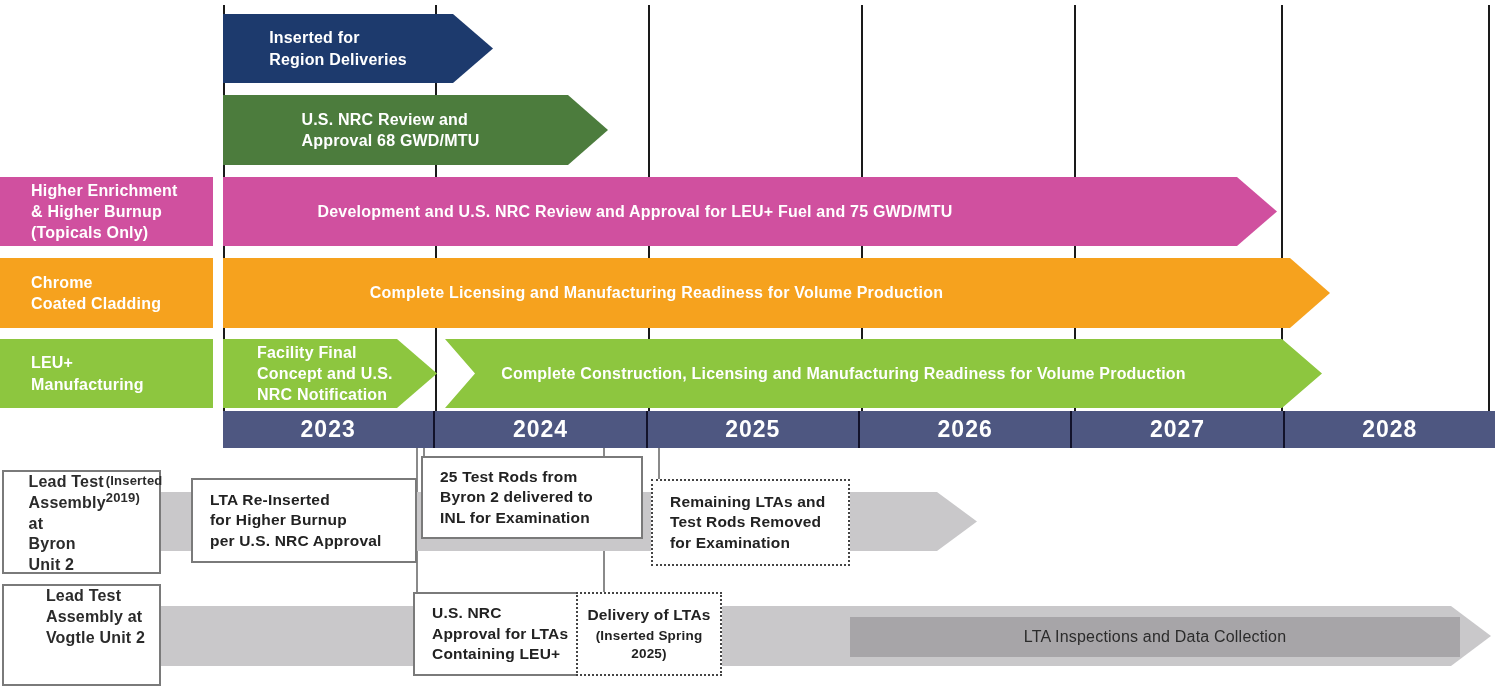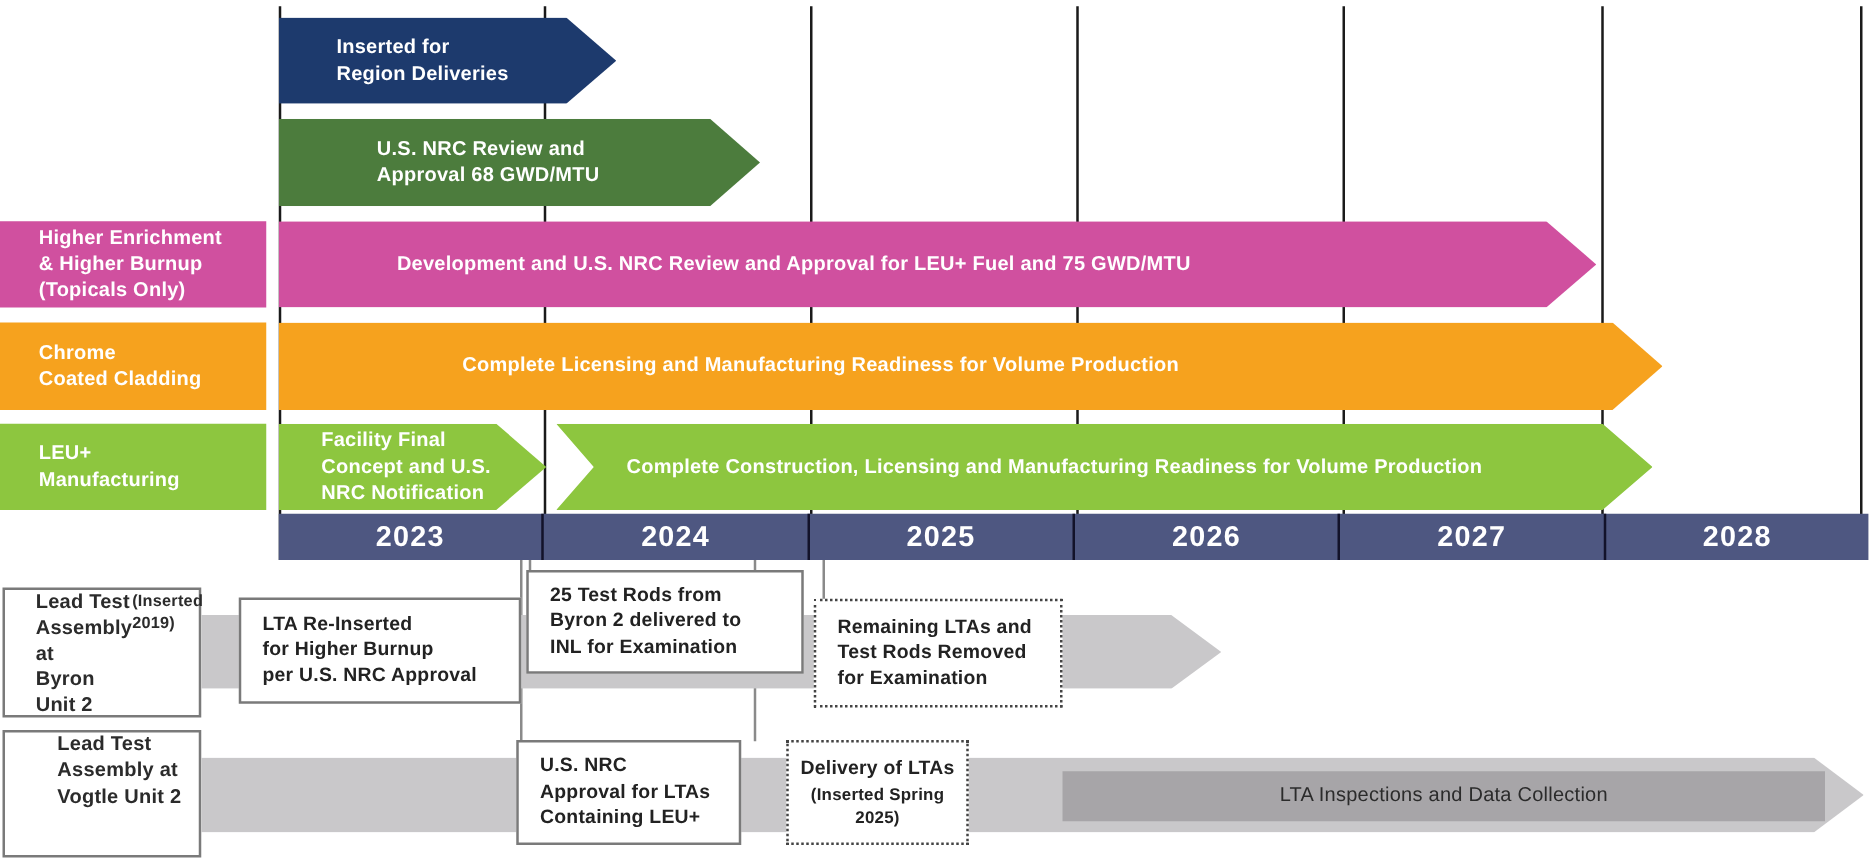--- a/index.html
+++ b/index.html
@@ -132,18 +132,18 @@
   <div class="grey-arrow tip-right" style="left:161px;top:606px;width:1330px;height:60px"></div>
   <div class="grey-inner" style="left:850px;top:617px;width:610px;height:40px">LTA Inspections and Data Collection</div>
   <div class="track-box" style="top:584px;height:102px">
     <div>Lead Test
 Assembly at
 Vogtle Unit 2</div>
   </div>
   <div class="milestone m-solid" style="left:413px;top:592px;width:180px;height:84px">U.S. NRC
 Approval for LTAs
 Containing LEU+</div>
-  <div class="milestone m-dotted m-center" style="left:629px;top:592px;width:146px;height:84px">
+  <div class="milestone m-dotted m-center" style="left:576px;top:592px;width:146px;height:84px">
     <div>Delivery of LTAs</div>
     <div class="m-sub">(Inserted Spring 2025)</div>
   </div>
 
 </div>
 
 </body></html>

